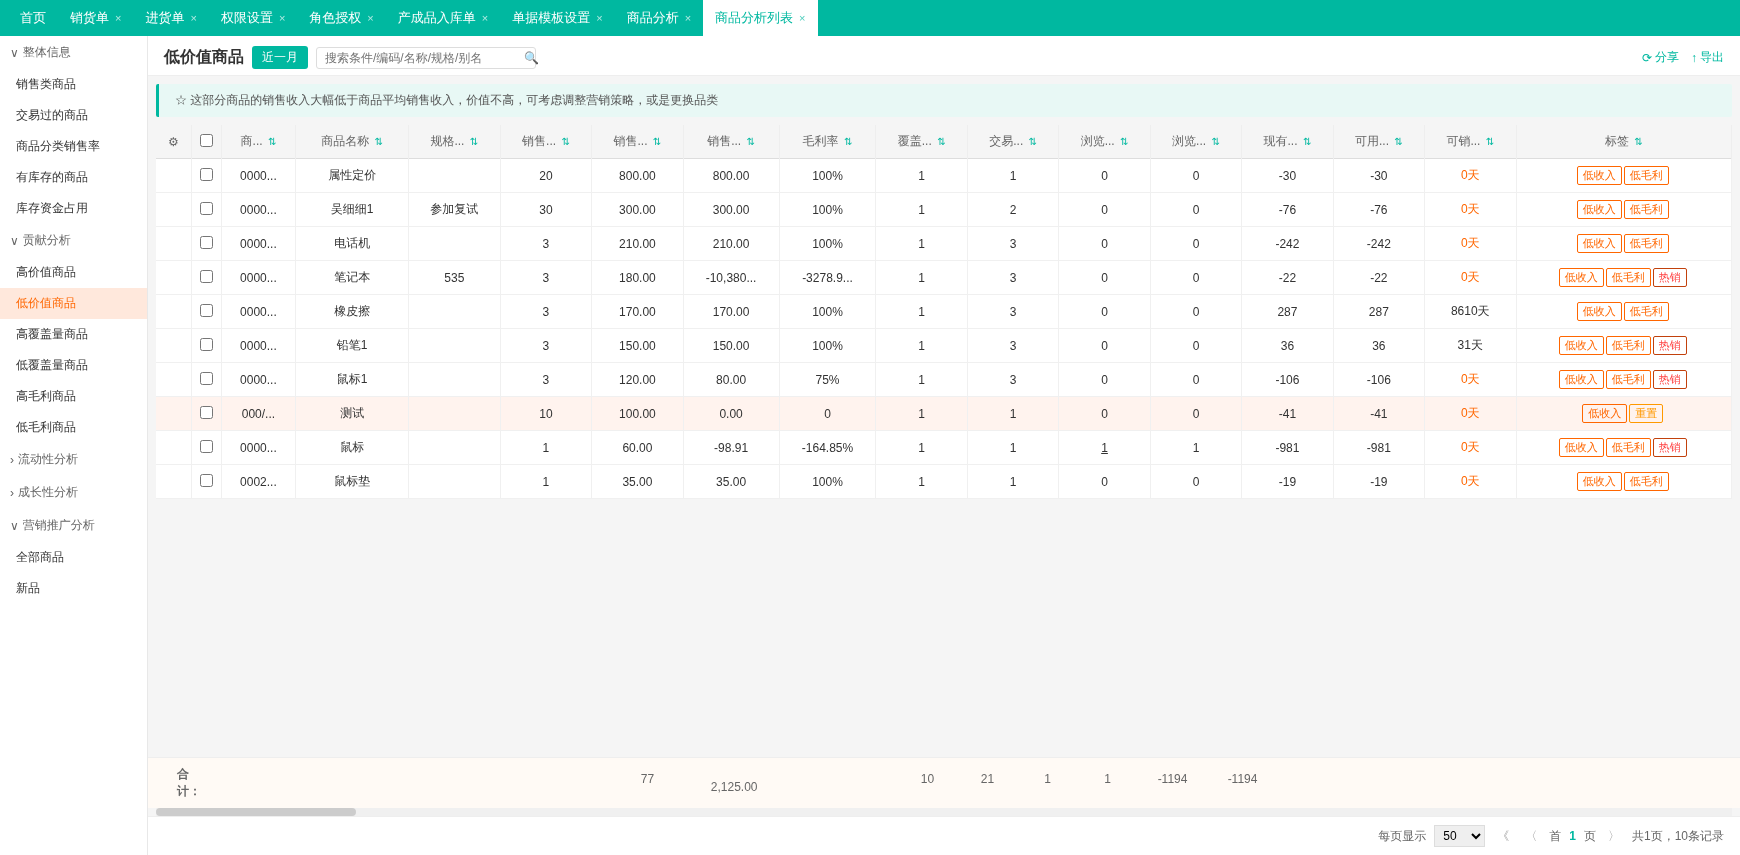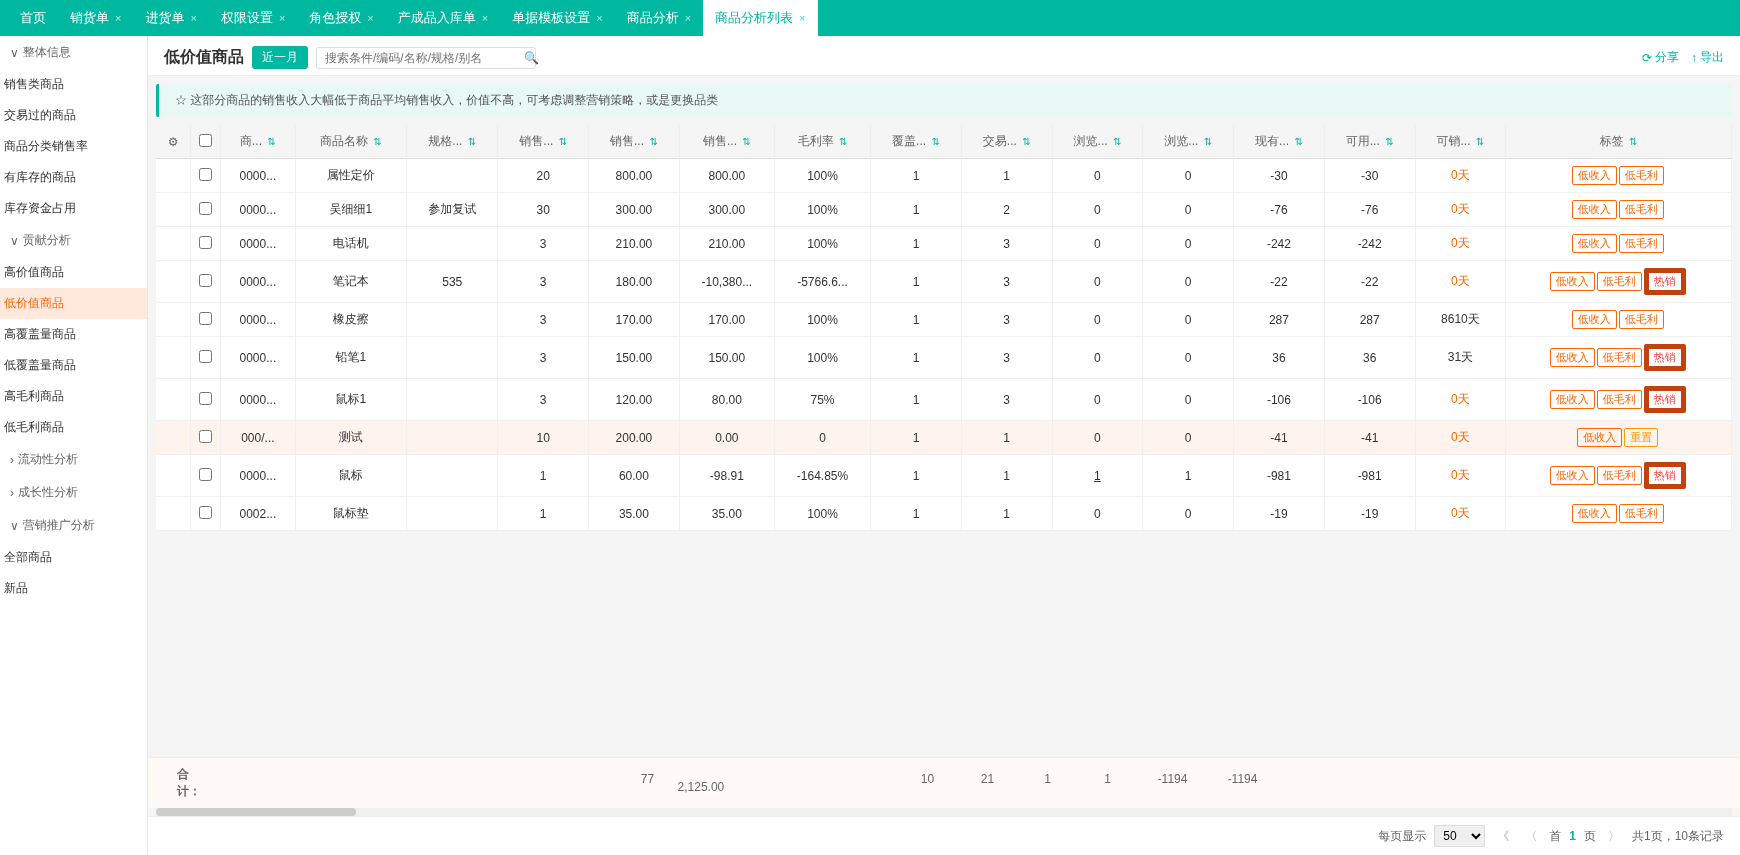--- a/index.html
+++ b/index.html
@@ -44,21 +44,21 @@
     .sidebar-group-header {
       display: flex;
       align-items: center;
       padding: 8px 10px;
       color: #666;
       font-size: 12px;
       cursor: pointer;
     }
     .sidebar-group-header .arrow { margin-right: 4px; }
     .sidebar-item {
-      padding: 7px 10px 7px 4px;
+      padding: 7px 10px 7px 16px;
       cursor: pointer;
       color: #333;
       font-size: 12px;
     }
     .sidebar-item.active { background: #ffe8dc; color: #ff6600; }
 
     
     .content {
       flex: 1;
       display: flex;
@@ -162,21 +162,21 @@
     }
     tr.highlighted td { background: #fff3ee; }
     .tag {
       display: inline-block;
       padding: 1px 5px;
       border-radius: 2px;
       margin-right: 2px;
       font-size: 11px;
     }
     .tag-orange { color: #ff6600; border: 1px solid #ff6600; }
-    .tag-red { color: #ff4444; border: 5px solid #c2410c; }
+    .tag-red { color: #ff4444; border: 1px solid #c2410c; }
     .tag-orange2 { color: #ff9900; border: 1px solid #ff9900; }
     .days-zero { color: #ff6600; }
     .days-pos { color: #333; }
     .underline { text-decoration: underline; }
     .checkbox-cell { width: 30px; }
 
     
     .table-footer {
       background: #fffaf5;
       border-top: 1px solid #eee;
@@ -384,21 +384,21 @@
       <td></td>
       <td class="checkbox-cell">
         <input type="checkbox" style="">
       </td>
       <td>0000...</td>
       <td>笔记本</td>
       <td>535</td>
       <td>3</td>
       <td>180.00</td>
       <td>-10,380...</td>
-      <td>-5766.6...</td>
+      <td>-3278.9...</td>
       <td>1</td>
       <td>3</td>
       <td><span class="">0</span></td>
       <td>0</td>
       <td>-22</td>
       <td>-22</td>
       <td><span class="days-zero">0天</span></td>
       <td><span class="tag tag-orange">低收入</span><span class="tag tag-orange">低毛利</span><span class="tag tag-red">热销</span></td>
     </tr>
             <tr>
@@ -466,21 +466,21 @@
     </tr>
             <tr class="highlighted">
       <td></td>
       <td class="checkbox-cell">
         <input type="checkbox" style="">
       </td>
       <td>000/...</td>
       <td>测试</td>
       <td></td>
       <td>10</td>
-      <td>200.00</td>
+      <td>100.00</td>
       <td>0.00</td>
       <td>0</td>
       <td>1</td>
       <td>1</td>
       <td><span class="">0</span></td>
       <td>0</td>
       <td>-41</td>
       <td>-41</td>
       <td><span class="days-zero">0天</span></td>
       <td><span class="tag tag-orange">低收入</span><span class="tag tag-orange2">重置</span></td>
@@ -529,21 +529,21 @@
     </tr>
           </tbody>
       </table>
     </div>
 
     <div class="table-footer">
       <span class="footer-label">合计：</span>
       <div style="display:flex; gap:0; width:100%;">
         <span style="min-width:390px;"></span>
         <span style="min-width:60px; text-align:center;">77</span>
-        <span style="min-width:80px; text-align:left;margin-top:8px;">2,125.00</span>
+        <span style="min-width:80px; text-align:right;margin-top:8px;">2,125.00</span>
         <span style="min-width:80px;"></span>
         <span style="min-width:60px;"></span>
         <span style="min-width:60px; text-align:center;">10</span>
         <span style="min-width:60px; text-align:center;">21</span>
         <span style="min-width:60px; text-align:center;">1</span>
         <span style="min-width:60px; text-align:center;">1</span>
         <span style="min-width:70px; text-align:center;">-1194</span>
         <span style="min-width:70px; text-align:center;">-1194</span>
       </div>
     </div>

